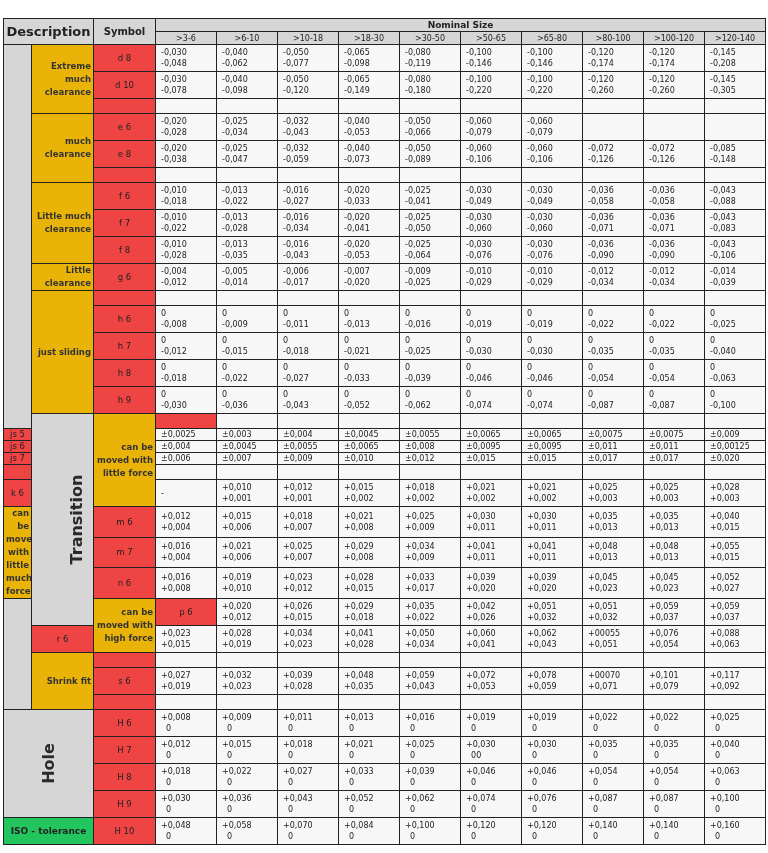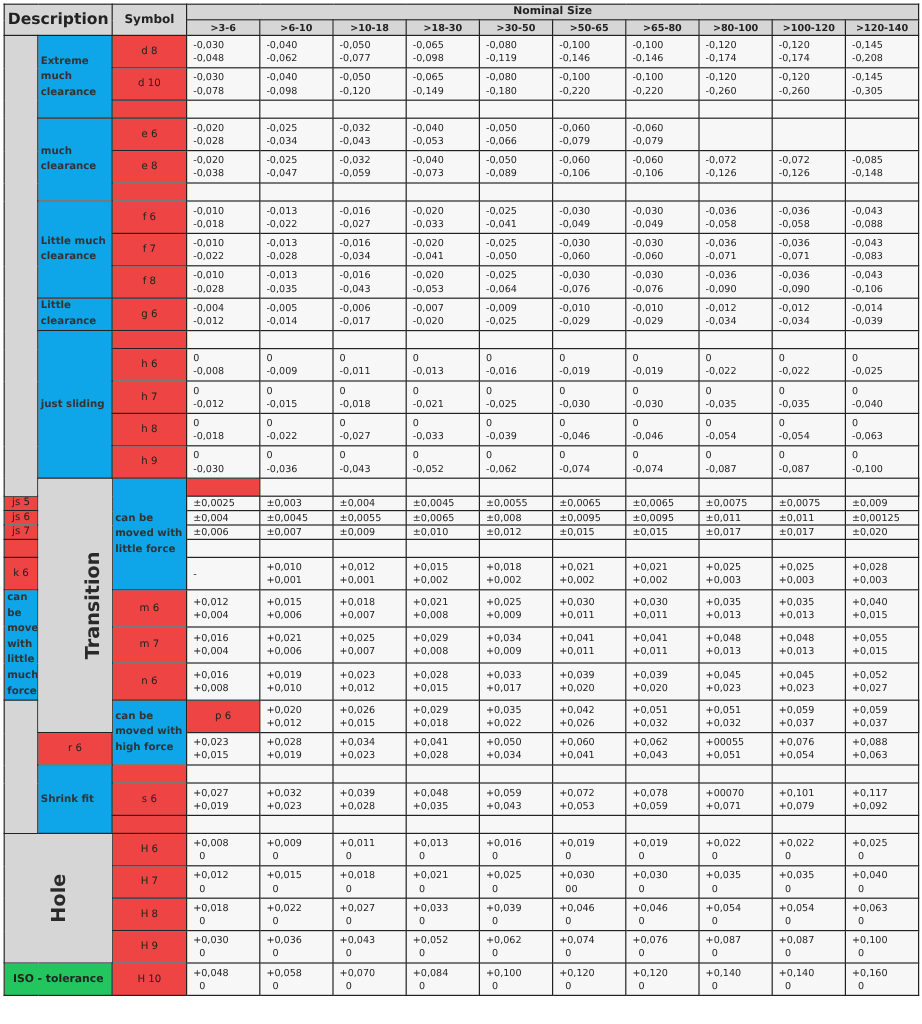--- a/index.html
+++ b/index.html
@@ -1,39 +1,39 @@
 <!DOCTYPE html>
 <html><head>
 <meta charset="utf-8">
 <style>
   html, body { margin: 0; padding: 0; background: #ffffff; }
   body { width: 768px; height: 853px; overflow: hidden; font-family: "DejaVu Sans", sans-serif; }
   table.iso {
-    position: absolute; left: 3px; top: 3px;
+    position: absolute; left: 3px; top: 18px;
     border-collapse: collapse; table-layout: fixed;
     width: 762px;
     font-size: 8px; color: #222; padding-left: 12px;
   }
   table.iso td, table.iso th {
     border: 1px solid #222;
     padding: 0 0 0 5px;
     vertical-align: middle;
     overflow: hidden;
   }
   .hdr { background: #d6d6d6; font-weight: bold; text-align: center; padding: 0 !important; }
   .hdr-desc { font-size: 13px; }
   .hdr-sym { font-size: 10px; }
   .hdr-nom { font-size: 9px; height: 12px; margin-top: 37px; }
-  .hdr-size { font-size: 8px; font-weight: bold; height: 12px; }
+  .hdr-size { font-size: 8px; font-weight: normal; height: 12px; }
   .cat { background: #d6d6d6; text-align: center; padding: 0 !important; position: relative; }
   .cat .vlabel {
     display: inline-block; transform: rotate(-90deg); white-space: nowrap;
     font-size: 16px; font-weight: bold; color: #2a2a2a;
   }
-  .sub { background: #0ea5e9; text-align: left; font-weight: bold; font-size: 8.5px; padding: 0 2px !important; line-height: 13px; color: #333; }
+  .sub { background: #eab308; text-align: right; font-weight: bold; font-size: 8.5px; padding: 0 2px !important; line-height: 13px; color: #333; }
   .sym { text-align: center; padding: 0 !important; font-size: 8.5px; background: #ef4444; }
   .val { background: #f7f7f7; line-height: 11px; white-space: pre; }
   .gap td { height: 14px; }
   .h2 td.val, .h2 td.sym { height: 26px; }
   .h1 td.val, .h1 td.sym { height: 11px; line-height: 11px; }
   .iso-label { background: #22c55e; font-weight: bold; text-align: center; font-size: 9px; padding: 0 !important; }
 </style>
 </head>
 <body>
 

